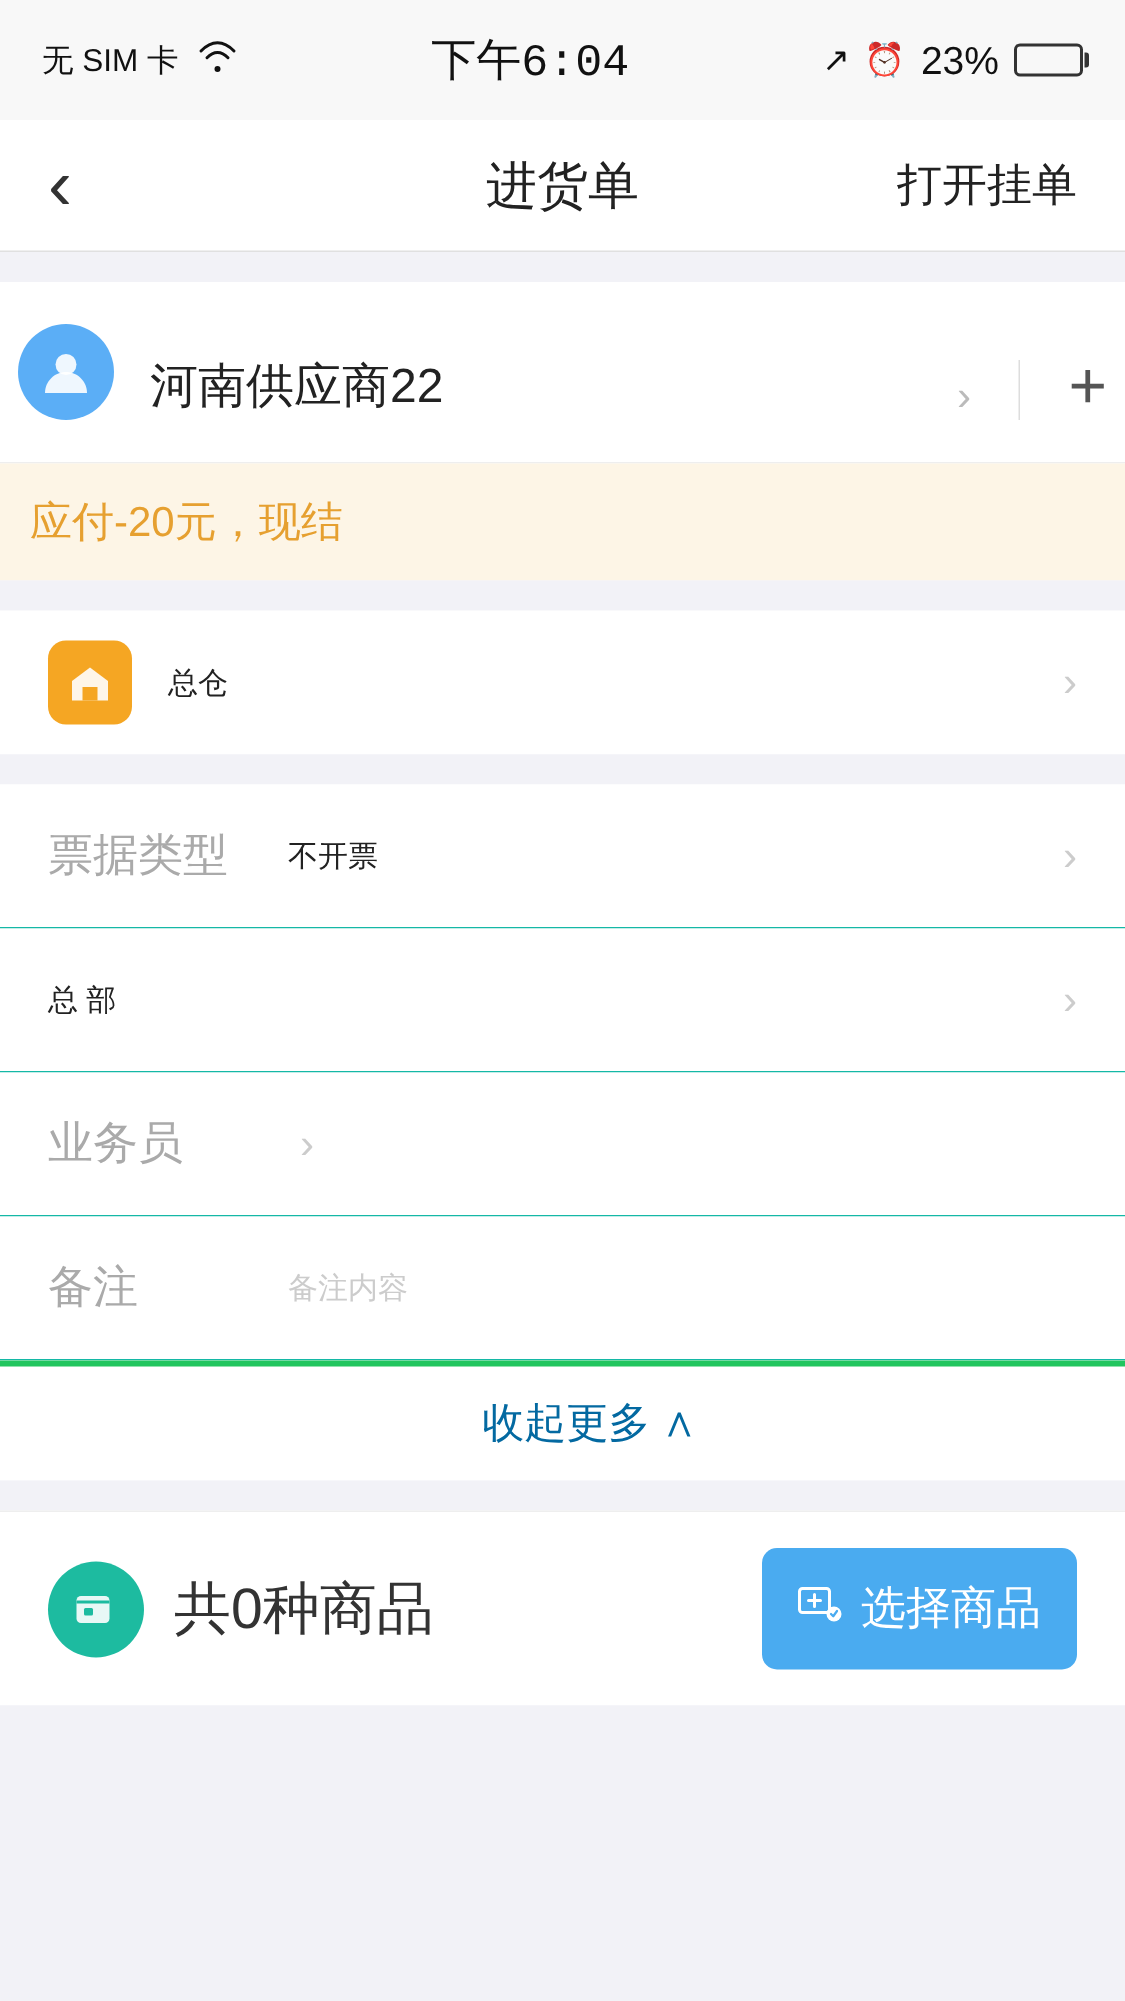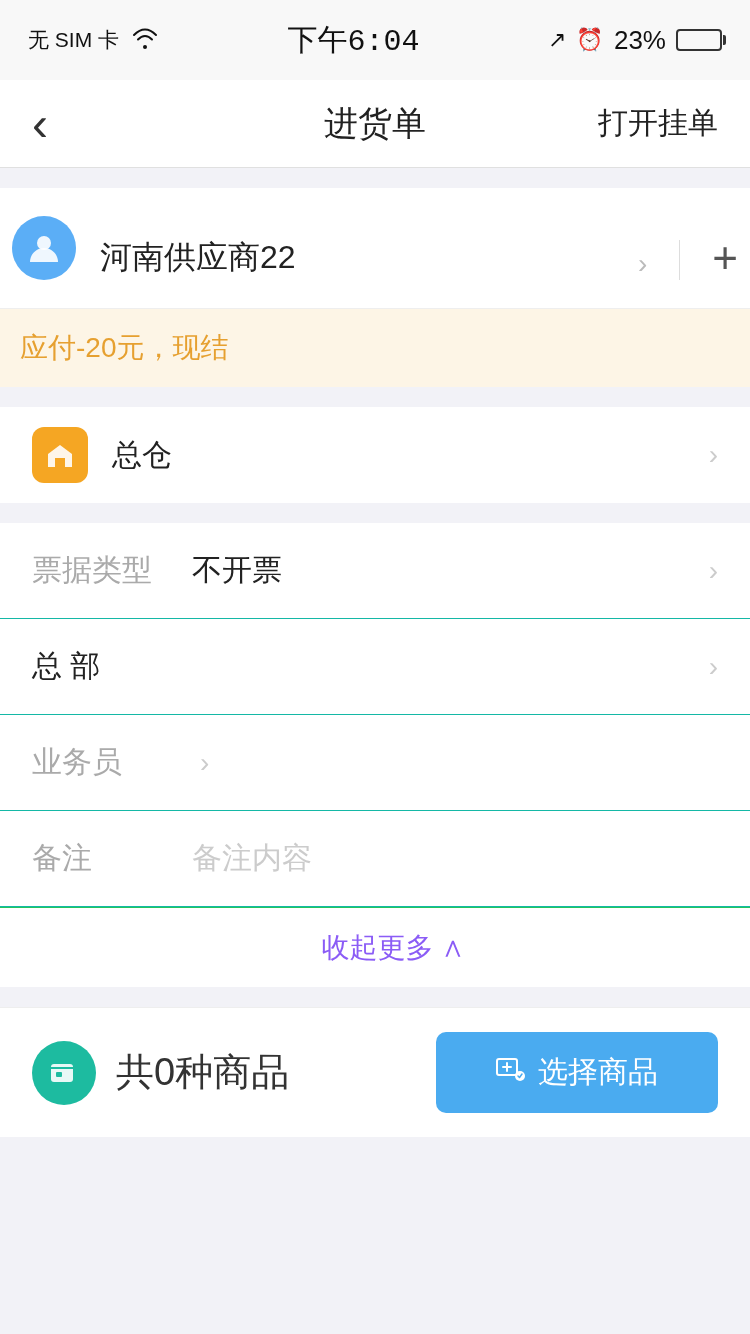--- a/index.html
+++ b/index.html
@@ -152,21 +152,21 @@
     }
     .row-item-icon svg { width: 30px; height: 30px; }
     .row-item-label {
       color: #aaa;
       font-size: 30px;
       width: 160px;
       flex-shrink: 0;
     }
     .row-item-value {
       flex: 1;
-      font-size: 30px;
+      font-size: 20px;
       color: #222;
     }
     .row-item-value.placeholder {
       color: #ccc;
     }
     .row-item-chevron {
       font-size: 28px;
       color: #ccc;
       margin-left: 8px;
     }
@@ -180,23 +180,23 @@
       min-height: 96px;
     }
 
     
     .collapse-row {
       background: #fff;
       display: flex;
       align-items: center;
       justify-content: center;
       height: 80px;
-      border-top: 1px solid #22c55e;
-      font-size: 28px;
-      color: #8b5cf6;
+      border-top: 4px solid #22c55e;
+      font-size: 28px;
+      color: #0369a1;
       cursor: pointer;
       padding-left: 36px;
     }
 
     
     .bottom-bar {
       background: #fff;
       padding: 24px 32px;
       display: flex;
       align-items: center;
@@ -214,21 +214,21 @@
     .bottom-product-icon svg { width: 34px; height: 34px; }
     .product-count {
       font-size: 38px;
       color: #333;
     }
     .select-btn {
       background: #4AABF0;
       color: #fff;
       border: none;
       border-radius: 10px;
-      padding: 20px 60px;
+      padding: 20px 24px;
       font-size: 30px;
       display: flex; align-items: center; gap: 12px;
       cursor: pointer;
     }
     .select-btn-icon {
       font-size: 28px;
     }
 
     .nav-relative {
       position: relative;

